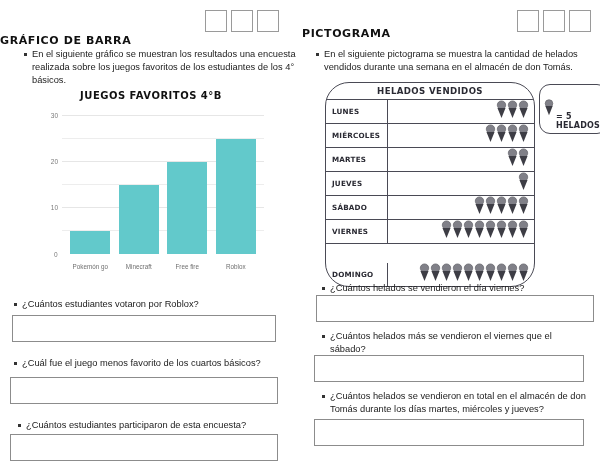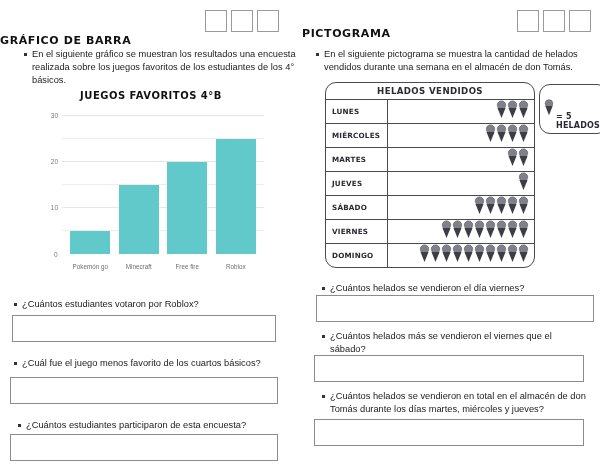--- a/index.html
+++ b/index.html
@@ -144,21 +144,21 @@
     color: #2a2a33;
     padding: 3px 0 3px;
     border-bottom: 1.4px solid #4a4a55;
     font-family: "DejaVu Sans", sans-serif;
   }
   .prow {
     display: flex;
     border-bottom: 1.3px solid #4a4a55;
     min-height: 23px;
   }
-  .prow:last-child { border-bottom: none; }
+  .prow:last-child { border-bottom: none; margin-top: 19px; }
   .pday {
     flex: 0 0 62px;
     display: flex; align-items: center;
     padding-left: 6px;
     font-weight: 700;
     font-size: 7.2px;
     letter-spacing: 0.2px;
     color: #2a2a33;
     border-right: 1.3px solid #4a4a55;
     font-family: "DejaVu Sans", sans-serif;
@@ -278,21 +278,21 @@
     </div>
 
     <div class="section-title" style="position:absolute; left:0; top:27px; width:298px;">PICTOGRAMA</div>
 
     <div class="bullet" style="position:absolute; left:14px; top:48px; width:280px;">
       <span class="dot"></span>
       <span class="txt">En el siguiente pictograma se muestra la cantidad de helados vendidos durante una semana en el almacén de don Tomás.</span>
     </div>
 
     <div class="picto-wrap" style="position:absolute; left:0; top:82px; width:298px;">
-      <div class="picto" style="margin-left:23px;">
+      <div class="picto" style="margin-left:23px;border-radius:24px;">
         <div class="picto-head">HELADOS VENDIDOS</div>
         <div id="pictoRows">
             <div class="prow">
               <div class="pday">LUNES</div>
               <div class="pcells">
                 <span class="cone"><svg width="11" height="19" viewBox="0 0 12 20" xmlns="http://www.w3.org/2000/svg">
                     <circle cx="6" cy="5.2" r="4.6" fill="#808088" stroke="#5b5b63" stroke-width="0.7"></circle>
                     <path d="M1.6 8.3 L10.4 8.3 L6 19.4 Z" fill="#3d3d45"></path>
                   </svg></span>
                 <span class="cone"><svg width="11" height="19" viewBox="0 0 12 20" xmlns="http://www.w3.org/2000/svg">

